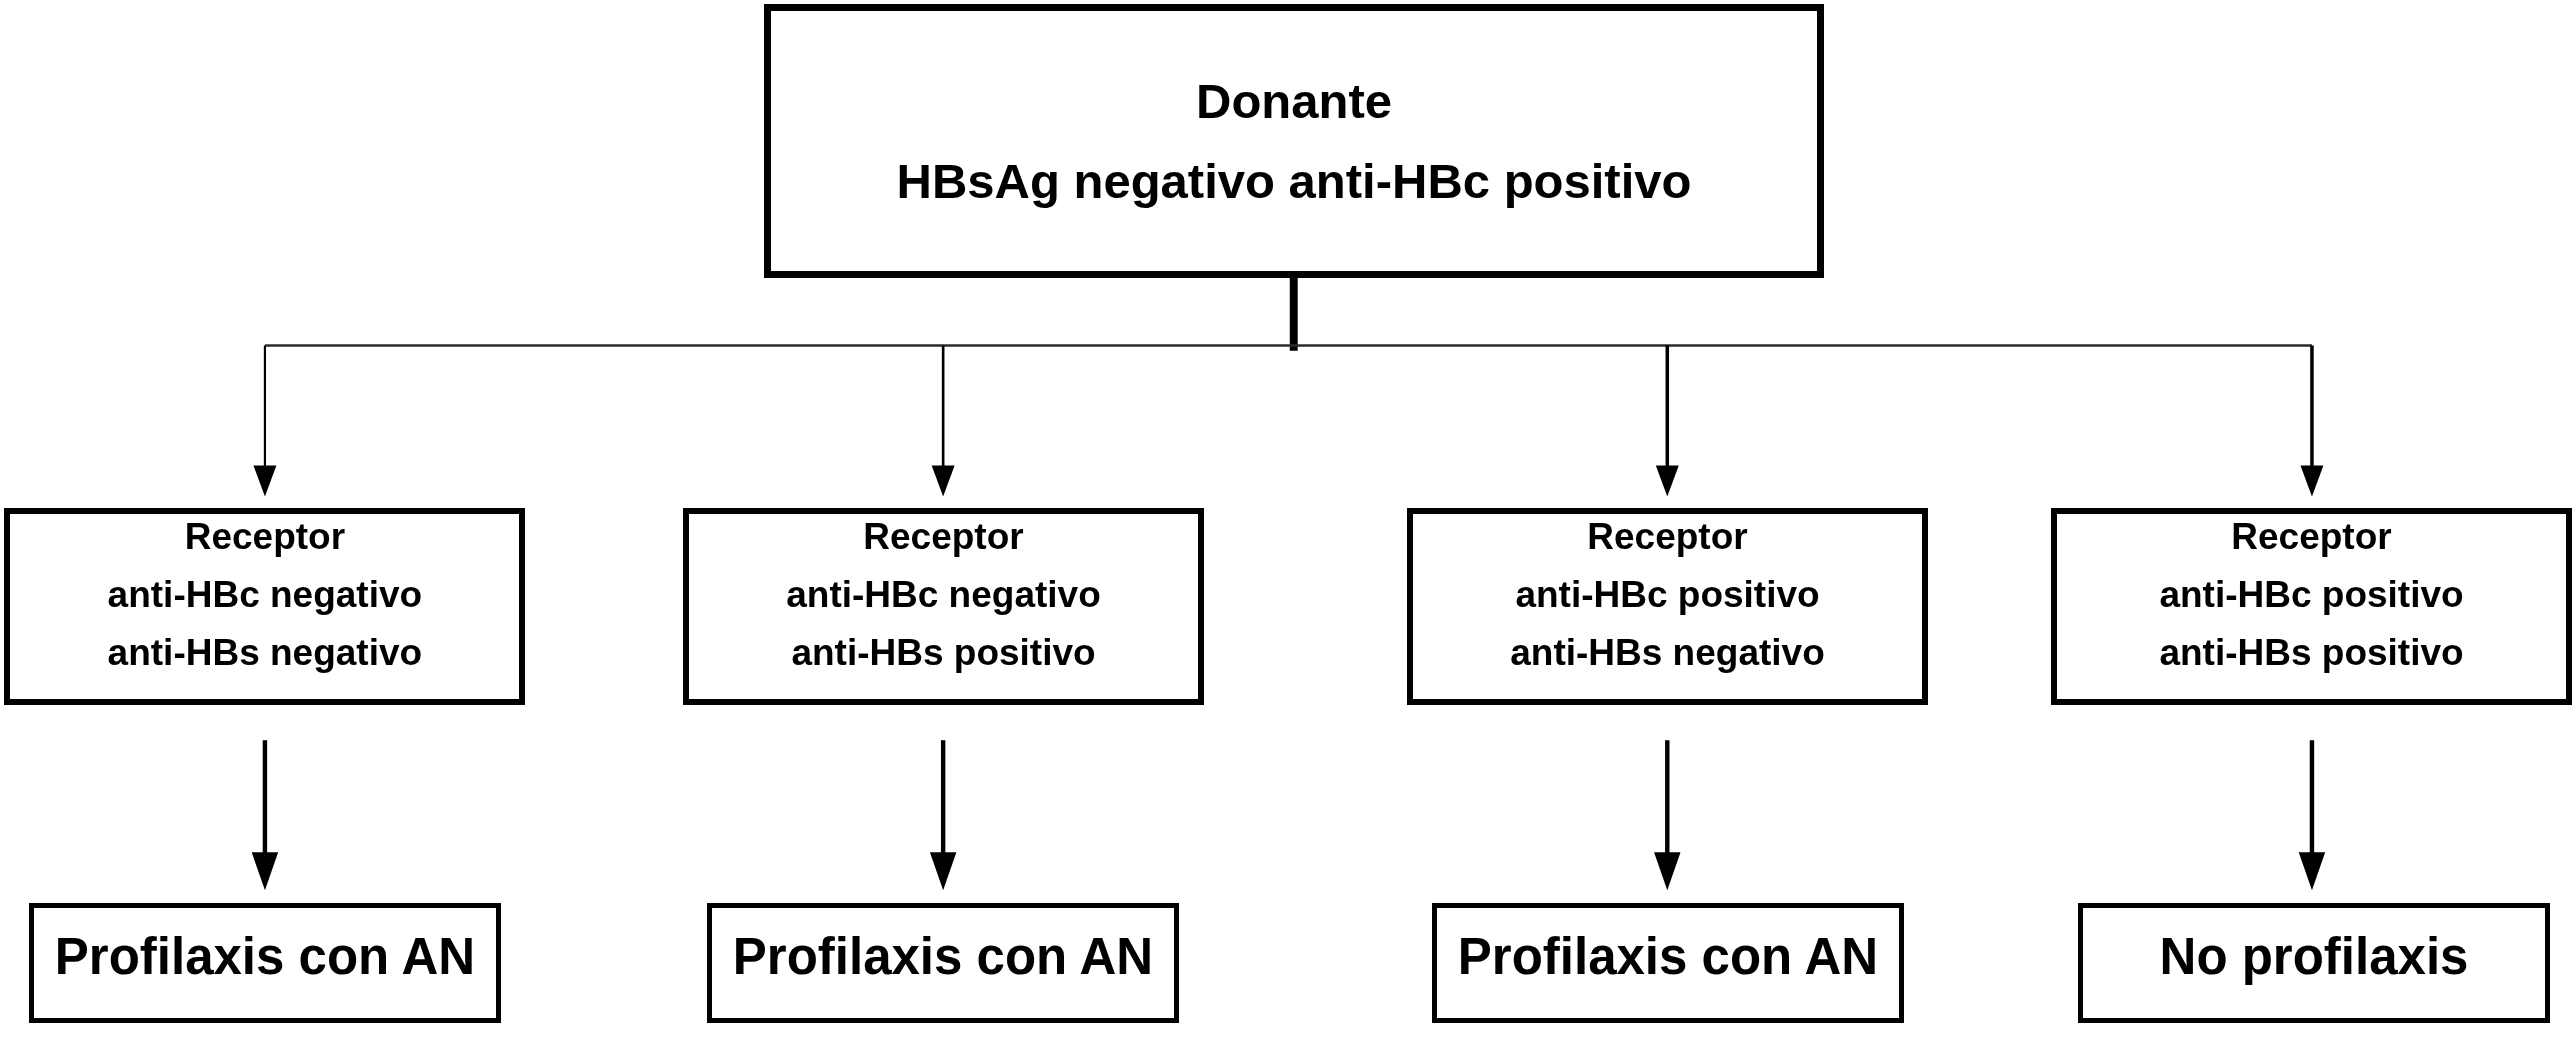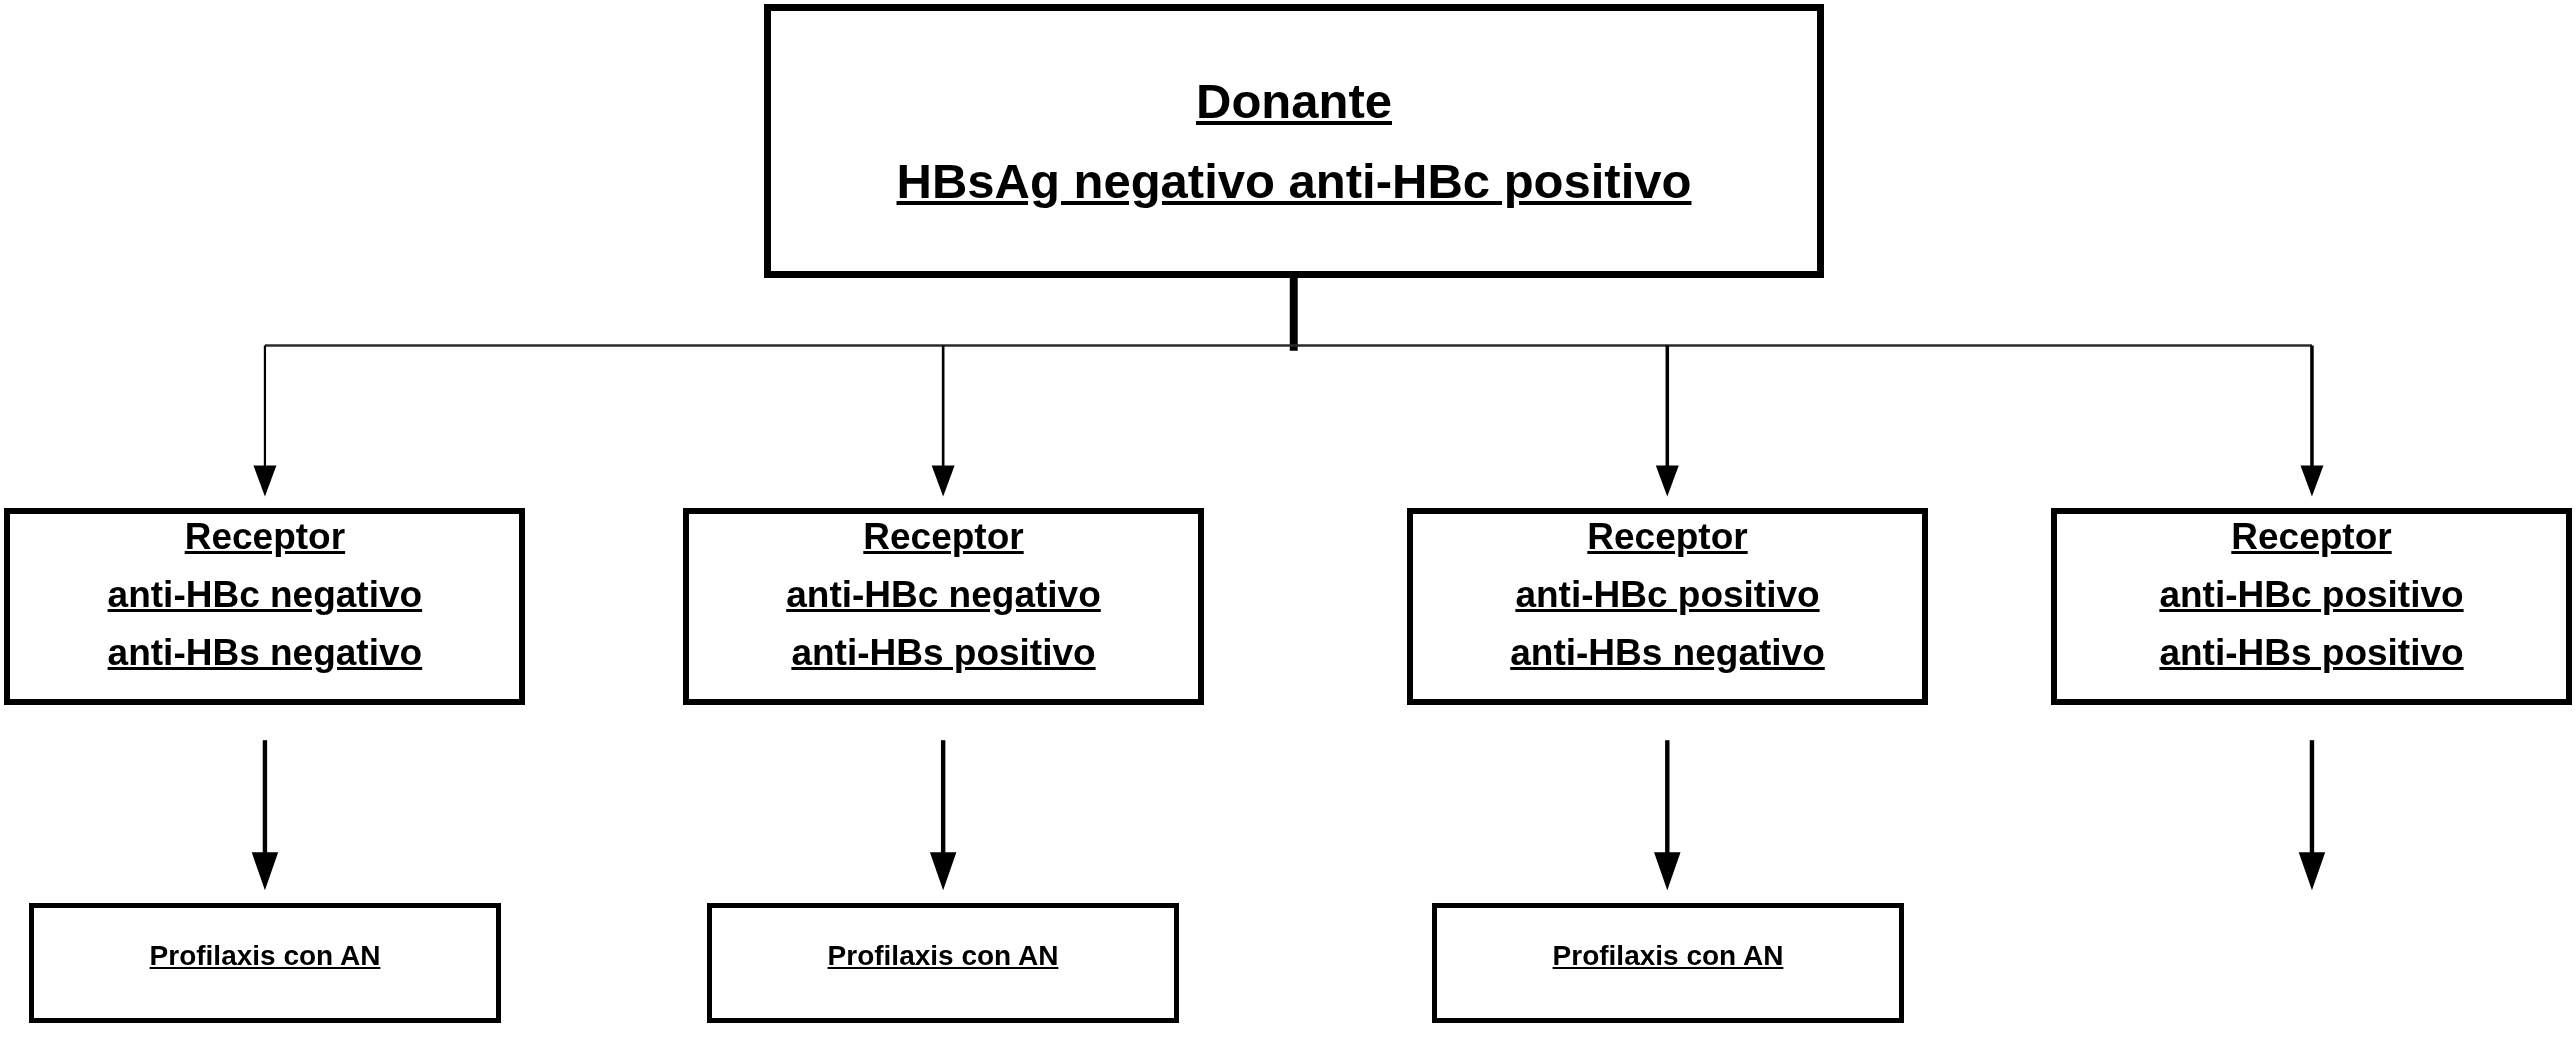--- a/index.html
+++ b/index.html
@@ -28,21 +28,20 @@
     position: absolute;
     background: #ffffff;
     border: 6.2px solid #000000;
     box-sizing: border-box;
     display: flex;
     flex-direction: column;
     align-items: center;
     justify-content: center;
     text-align: center;
     white-space: nowrap;
-    text-decoration: underline;
   }
   .root-box {
     left: 764px;
     top: 4.4px;
     width: 1060px;
     height: 274px;
     border-width: 7px;
     font-size: 49px;
     line-height: 1.65;
   }
@@ -52,21 +51,21 @@
     height: 197px;
     font-size: 37px;
     line-height: 1.57;
     padding-bottom: 23px;
   }
   .outcome-box {
     top: 903px;
     width: 472px;
     height: 120px;
     border-width: 5.3px;
-    font-size: 28px;
+    font-size: 51px;
     padding-bottom: 14px;
   }
   .col1 { left: 4.4px; }
   .col2 { left: 683px; }
   .col3 { left: 1407px; }
   .col4 { left: 2051px; }
   .ocol1 { left: 29px; }
   .ocol2 { left: 707px; }
   .ocol3 { left: 1432px; }
   .ocol4 { left: 2078px; }
@@ -149,15 +148,18 @@
 
   <div class="box outcome-box ocol1">
     <div>Profilaxis con AN</div>
   </div>
   <div class="box outcome-box ocol2">
     <div>Profilaxis con AN</div>
   </div>
   <div class="box outcome-box ocol3">
     <div>Profilaxis con AN</div>
   </div>
+  <div class="box outcome-box ocol4">
+    <div>No profilaxis</div>
+  </div>
 
 </div>
 
 
 </body></html>

